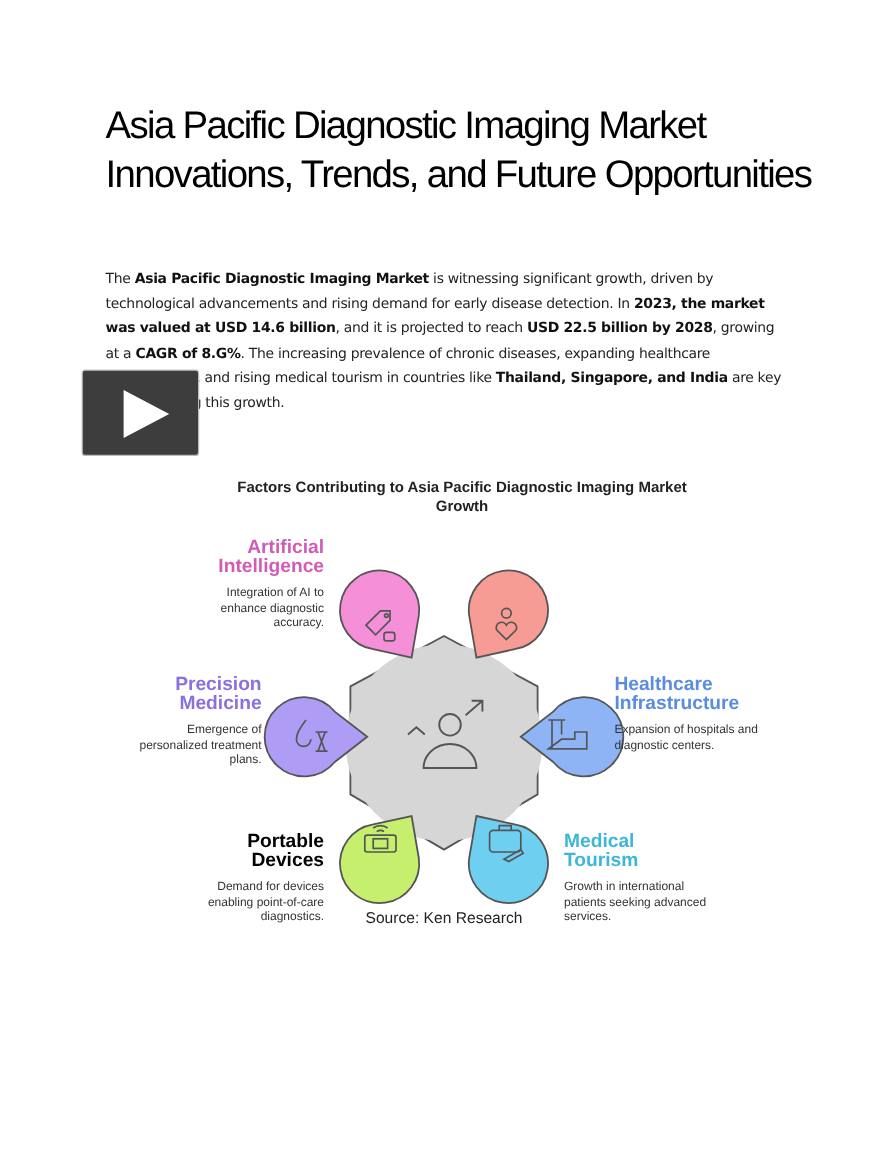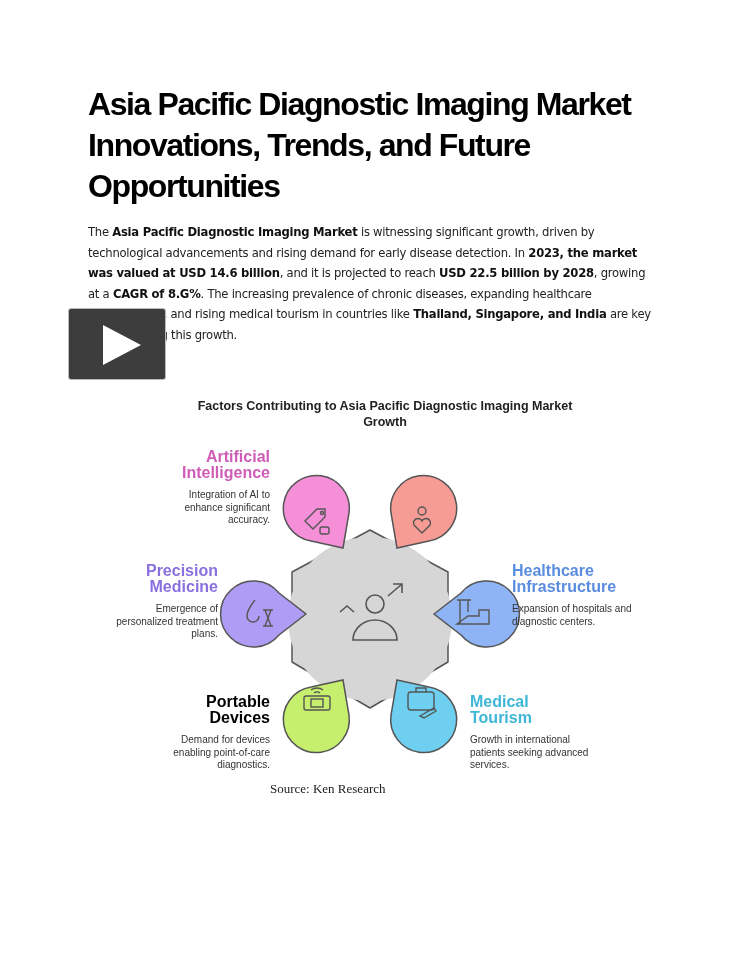--- a/index.html
+++ b/index.html
@@ -1,29 +1,29 @@
 <!DOCTYPE html>
 <html><head>
 <meta charset="utf-8">
 <style>
   html, body { margin:0; padding:0; background:#ffffff; }
   body { width:741px; height:960px; position:relative; overflow:hidden; font-family:"DejaVu Sans", sans-serif; color:#111; }
-  .title { position:absolute; left:88px; top:84px; width:600px; font-family:"Liberation Sans", sans-serif; font-size:32px; line-height:41px; letter-spacing:-1.4px; font-weight:bold; color:#000; margin:0; }
+  .title { position:absolute; left:88px; top:84px; width:600px; font-family:"Liberation Sans", sans-serif; font-size:32px; line-height:41px; letter-spacing:-1.4px; font-weight:normal; color:#000; margin:0; }
   .intro { position:absolute; left:88px; top:222px; width:570px; font-family:"DejaVu Sans", sans-serif; font-size:11.6px; line-height:20.6px; color:#222; letter-spacing:-0.25px; }
   .intro b { font-weight:bold; color:#111;margin-top:27px; }
   .play { position:absolute; left:68px; top:308px; width:96px; height:70px; background:#3d3d3d; border:1px solid #bbb; border-radius:3px; cursor:pointer; }
   .play svg { position:absolute; left:30px; top:14px; }
   .fig { position:absolute; left:0; top:0; width:741px; height:960px; pointer-events:none; }
   .fig * { pointer-events:auto; }
   .fig-title { position:absolute; left:178px; top:398px; width:414px; text-align:center; font-family:"Liberation Sans", sans-serif; font-weight:bold; font-size:12.5px; line-height:16px; color:#222; }
   .lbl { position:absolute; font-family:"Liberation Sans", sans-serif; }
   .lbl .h { font-weight:bold; font-size:16px; line-height:16px; }
   .lbl .d { font-size:10px; line-height:12.5px; color:#333; margin-top:8px; }
   .right { text-align:right; }
-  .source { position:absolute; left:270px; top:757px; width:200px; font-family:Liberation Serif, serif; font-size:13px; color:#222;margin-top:24px; }
+  .source { position:absolute; left:270px; top:757px; width:200px; text-align:center; font-family:Liberation Sans, sans-serif; font-size:13px; color:#222; }
 </style>
 </head>
 <body>
 
 <h1 class="title">Asia Pacific Diagnostic Imaging Market Innovations, Trends, and Future Opportunities</h1>
 
 <div class="intro" id="intro"><span>The </span><b>Asia Pacific Diagnostic Imaging Market</b><span> is witnessing significant growth, driven by technological advancements and rising demand for early disease detection. In </span><b>2023, the market was valued at USD 14.6 billion</b><span>, and it is projected to reach </span><b>USD 22.5 billion by 2028</b><span>, growing at a </span><b>CAGR of 8.G%</b><span>. The increasing prevalence of chronic diseases, expanding healthcare infrastructure, and rising medical tourism in countries like </span><b>Thailand, Singapore, and India</b><span> are key factors fueling this growth.</span></div>
 
 <div class="play">
   <svg width="44" height="44" viewBox="0 0 44 44">
@@ -87,21 +87,21 @@
       <g fill="none" stroke="#555" stroke-width="1.4">
           <rect x="408" y="692" width="26" height="18" rx="3"></rect>
           <path d="M416,692 v-4 h10 v4"></path>
           <path d="M420,716 l14,-8 l2,3 l-12,7 z"></path>
         </g>
     </g>
   </svg>
 
   <div class="lbl right" style="left:150px; top:449px; width:120px;">
     <div class="h" style="color:#d05cb8">Artificial Intelligence</div>
-    <div class="d">Integration of AI to enhance significant accuracy.</div>
+    <div class="d">Integration of AI to enhance diagnostic accuracy.</div>
   </div>
 
 
   <div class="lbl right" style="left:100px; top:563px; width:118px;">
     <div class="h" style="color:#8a6fe0">Precision Medicine</div>
     <div class="d">Emergence of personalized treatment plans.</div>
   </div>
 
   <div class="lbl" style="left:512px; top:563px; width:120px;">
     <div class="h" style="color:#5a8de0">Healthcare Infrastructure</div>

